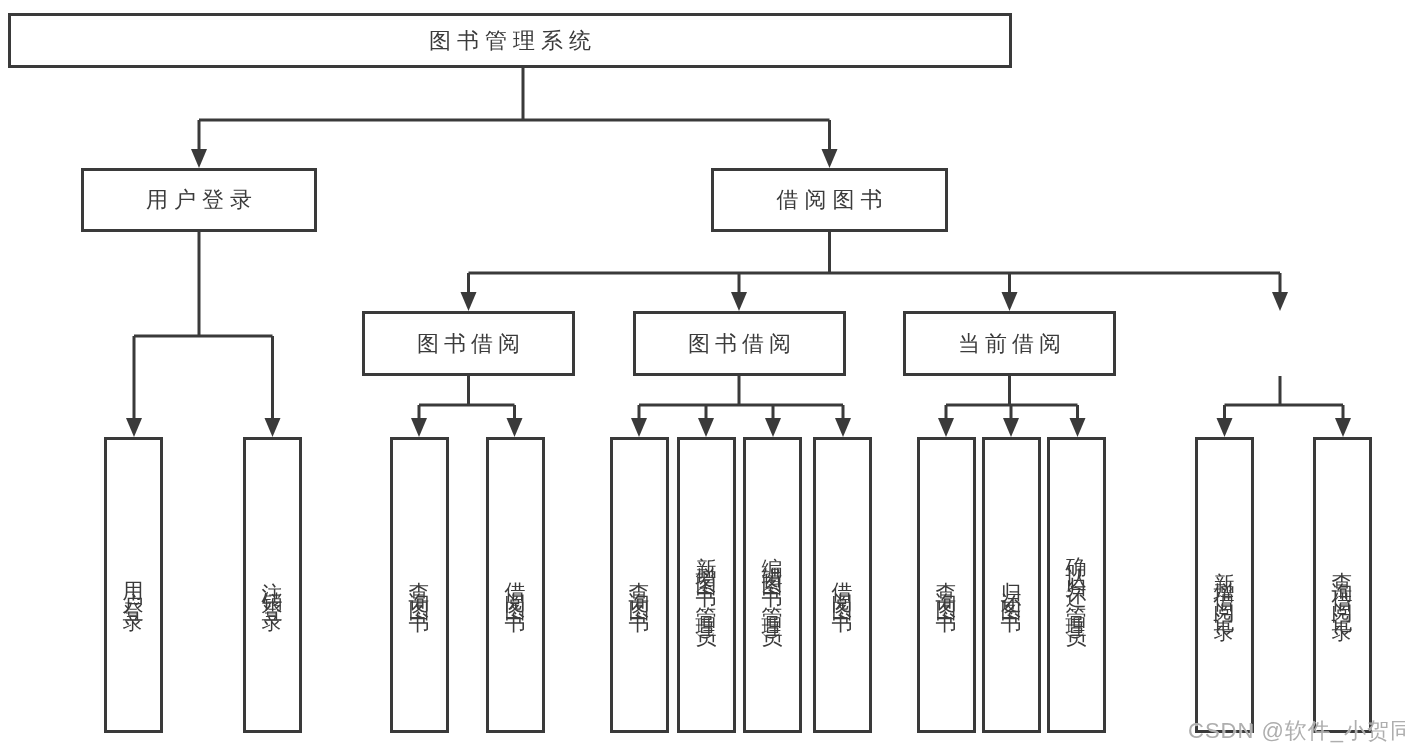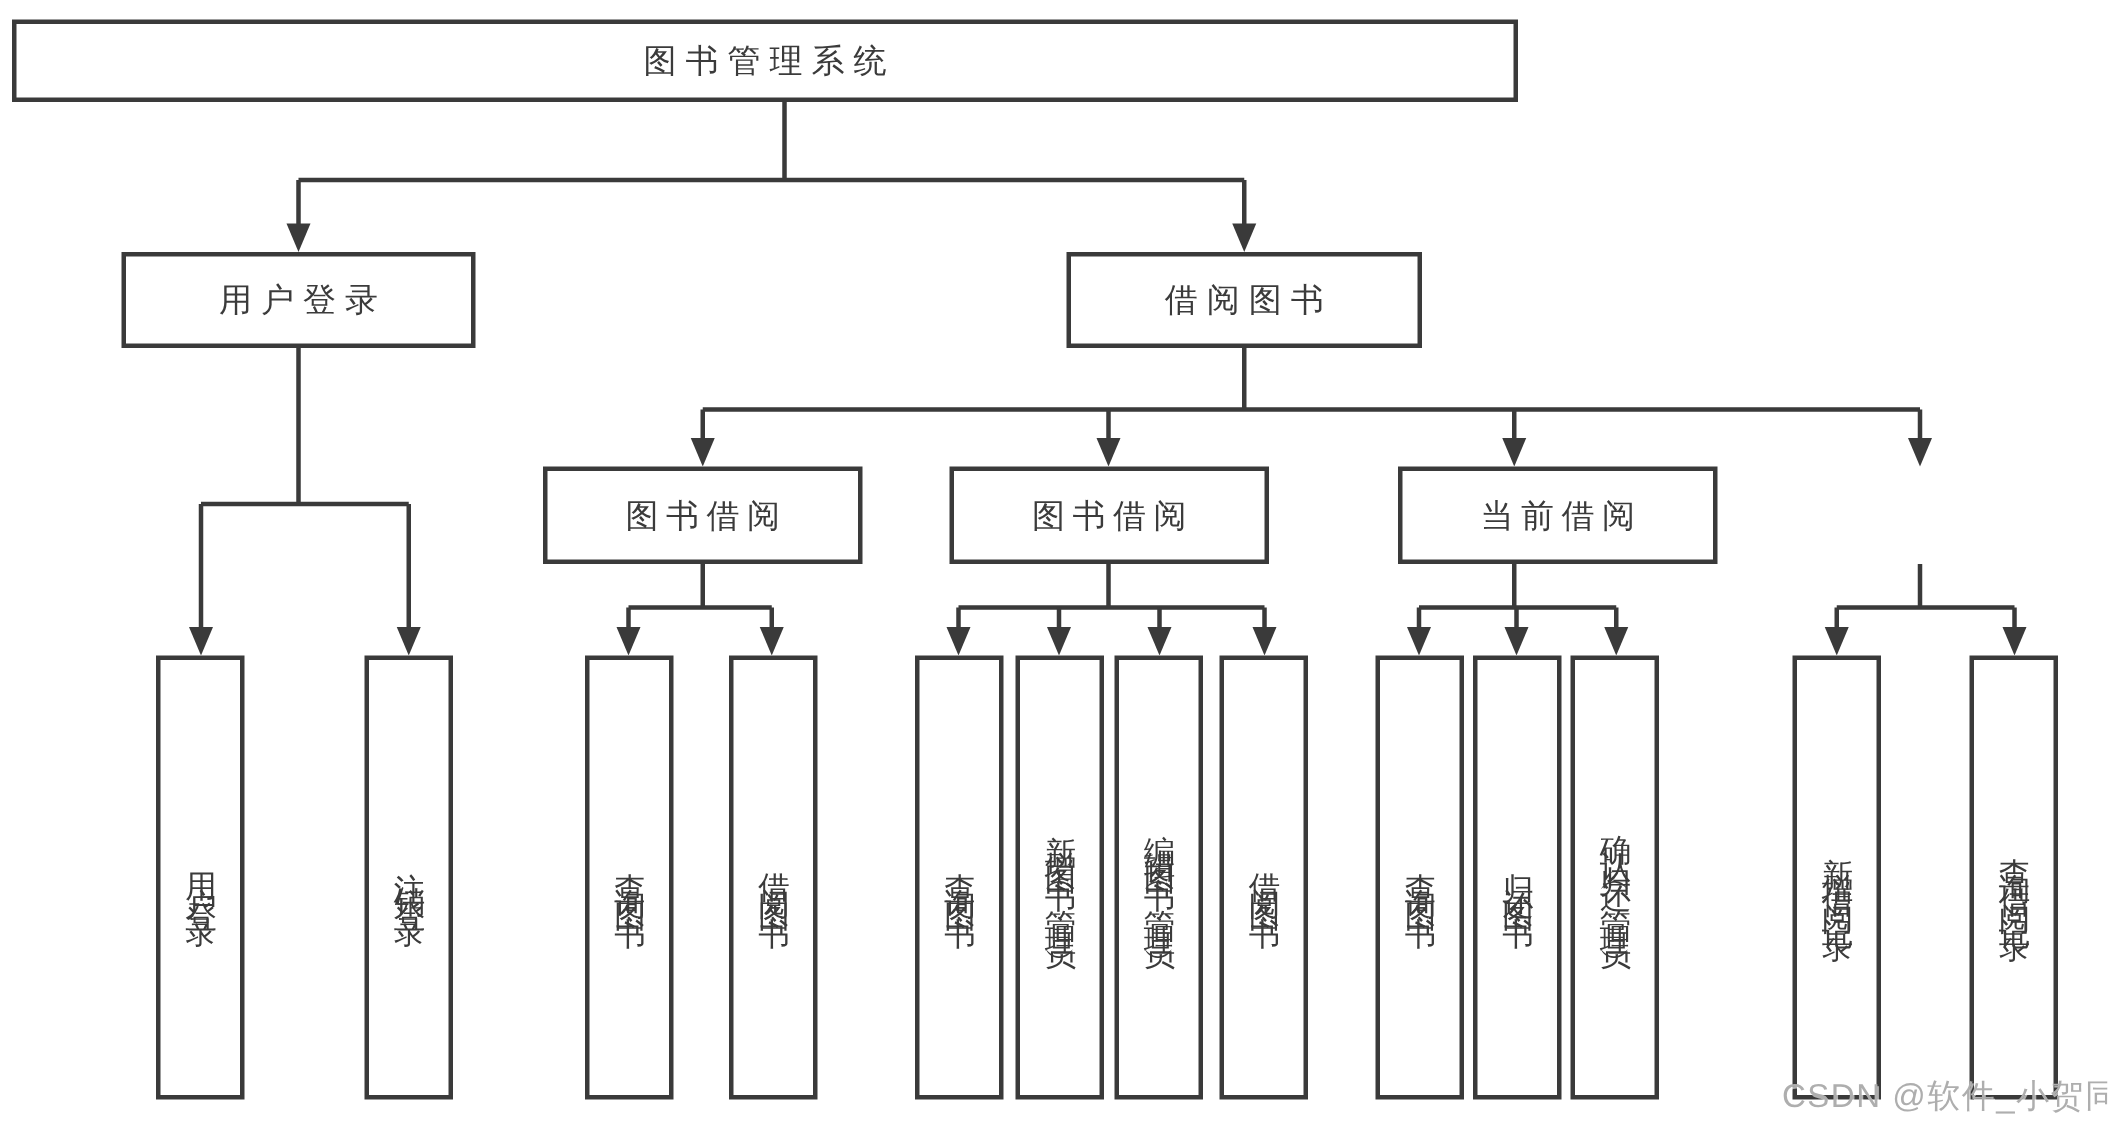--- a/index.html
+++ b/index.html
@@ -45,21 +45,21 @@
     letter-spacing: 10px;
     line-height: 1;
   }
   .node.root    { left: 8px;   top: 13px;  width: 1004px; height: 55px; }
   .node.lvl2    { top: 168px; height: 64px; }
   .n-user-login      { left: 81px;  width: 236px; }
   .n-book-management { left: 711px; width: 237px; }
   .node.lvl3    { top: 311px; height: 65px; width: 213px; font-size: 22px; letter-spacing: 5px; text-indent: 5px; }
   .n-new-book   { left: 362px;  }
   .n-book-borrow{ left: 633px;  }
-  .n-current    { left: 932px;  }
+  .n-current    { left: 903px;  }
   .n-records    { left: 1172px; width: 216px; }
   .node.lvl4    { top: 437px; height: 296px; width: 59px; }
   .lf-0  { left: 104px;  }
   .lf-1  { left: 243px;  }
   .lf-2  { left: 390px;  width: 58px; }
   .lf-3  { left: 486px;  width: 57px; }
   .lf-4  { left: 610px;  width: 58px; }
   .lf-5  { left: 677px;  width: 58px; }
   .lf-6  { left: 743px;  width: 60px; }
   .lf-7  { left: 813px;  width: 60px; }

